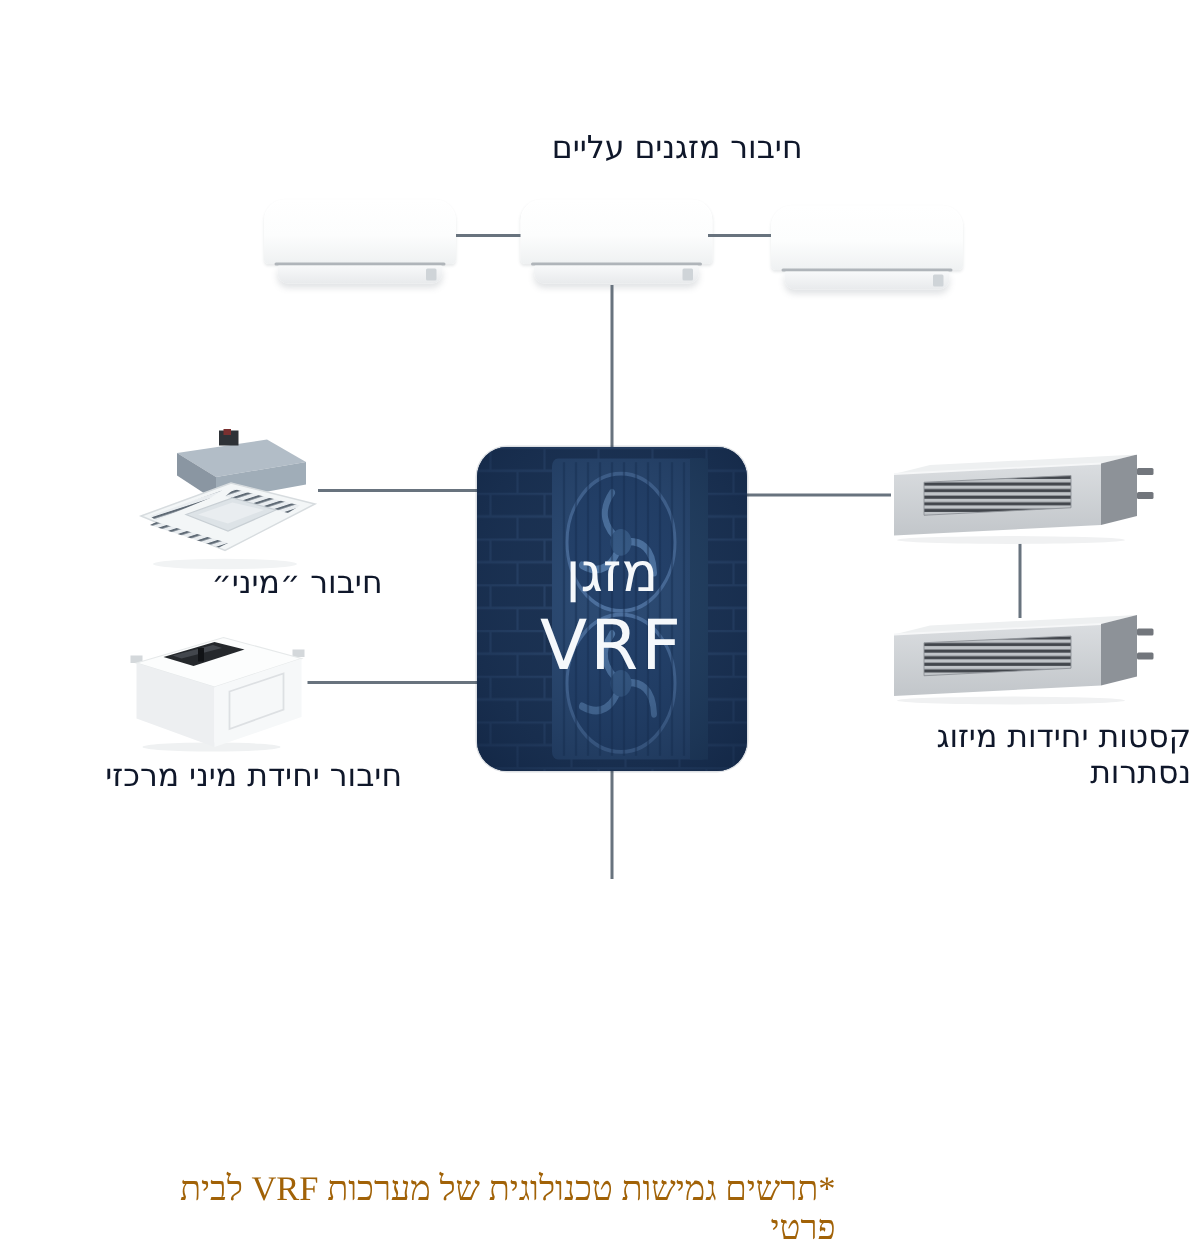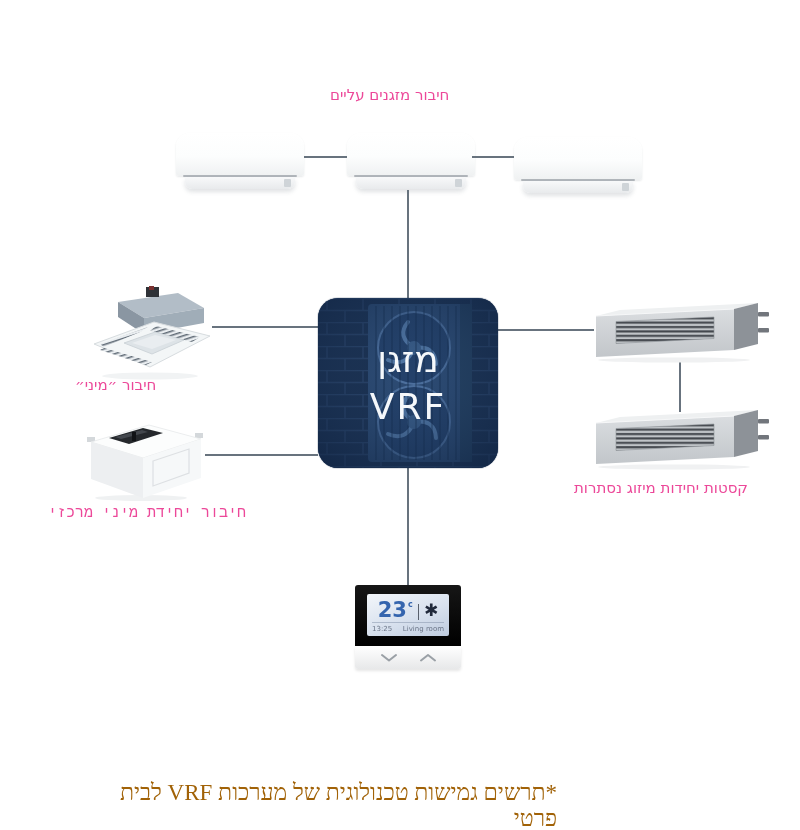--- a/index.html
+++ b/index.html
@@ -5,46 +5,46 @@
   * { margin:0; padding:0; box-sizing:border-box; }
   body { background:#ffffff; font-family:"DejaVu Sans","Liberation Sans",sans-serif; }
   .stage { position:relative; width:800px; height:830px; background:#ffffff; overflow:hidden; }
 
   
   .line { position:absolute; background:#68737e; }
   .h-line { height:2px; }
   .v-line { width:2px; }
 
   
-  .diag-label { position:absolute; color:#ec4899; font-size:15px; text-align:left; direction:rtl; }
+  .diag-label { position:absolute; color:#0f172a; font-size:21px; text-align:right; direction:rtl; }
   .footnote { position:absolute; color:#a16207; font-size:23px; direction:rtl; text-align:right;font-family:Liberation Serif, serif; }
 
   
   .wall-unit { position:absolute; width:128px; height:56px; }
   .wu-body { position:absolute; left:0; right:0; top:0; bottom:13px;
     background:linear-gradient(180deg,#ffffff 0%,#fcfdfd 55%,#eff1f2 100%);
     border-radius:14px 14px 3px 3px;
     box-shadow:0 1px 2px rgba(60,70,80,.12), inset 0 1px 0 #ffffff; }
   .wu-line { position:absolute; left:7px; right:7px; bottom:12px; height:2px; background:#b0b5ba; border-radius:1px; }
   .wu-flap { position:absolute; left:9px; right:9px; bottom:0; height:12px;
     background:linear-gradient(180deg,#f8f9fa,#e8eaec);
     border-radius:1px 1px 7px 7px;
     box-shadow:0 3px 4px rgba(90,100,110,.18); }
   .wu-ind { position:absolute; right:4px; bottom:2px; width:7px; height:8px; background:#cfd4d8; border-radius:1px; }
 
   
   .dev-svg { position:absolute; }
 
   
-  .vrf-box { position:absolute; left:318px; top:298px; width:180px; height:170px;
+  .vrf-box { position:absolute; left:318px; top:298px; width:180px; height:216px;
     border-radius:20px; overflow:hidden; box-shadow:0 0 0 1px rgba(20,40,70,.15); }
   .vrf-bg { position:absolute; inset:0; width:100%; height:100%; }
   .vrf-text { position:absolute; inset:0; display:flex; flex-direction:column; align-items:center; justify-content:center; gap:4px; padding-top:6px; }
   .vrf-he { color:#f5f8fb; font-size:36px; line-height:38px; direction:rtl; }
-  .vrf-en { color:#f5f8fb; font-size:36px; line-height:48px; letter-spacing:2px; }
+  .vrf-en { color:#f5f8fb; font-size:46px; line-height:48px; letter-spacing:2px; }
 
   
   .thermostat { position:absolute; left:355px; top:585px; width:106px; height:84px; }
   .th-body { position:absolute; left:0; top:0; width:106px; height:61px;
     background:linear-gradient(180deg,#161616,#000000); border-radius:3px 3px 0 0; }
   .th-screen { position:absolute; left:12px; top:9px; width:82px; height:42px; border-radius:2px;
     background:linear-gradient(160deg,#f3f6fa 0%,#d8e1ee 55%,#bfccdf 100%); overflow:hidden; }
   .th-main { position:absolute; left:0; right:0; top:3px; height:26px;
     display:flex; align-items:center; justify-content:center; }
   .th-temp { color:#3565ae; font-size:21px; font-weight:bold; line-height:21px; }
@@ -147,21 +147,21 @@
     <rect x="2" y="17" width="8" height="5" fill="#d4d8db"></rect>
     <rect x="110" y="13" width="8" height="5" fill="#d4d8db"></rect>
     <polygon points="6,22 64,5 116,19 58,38" fill="#fcfdfd" stroke="#e6e9ea" stroke-width="0.8"></polygon>
     <polygon points="6,22 58,38 58,78 6,59" fill="#edeff1"></polygon>
     <polygon points="58,38 116,19 116,58 58,78" fill="#f6f8f9"></polygon>
     <polygon points="24,18 58,8 78,13 44,24" fill="#25282c"></polygon>
     <polygon points="30,17 57,10 63,12 36,19" fill="#43474d"></polygon>
     <rect x="47" y="12" width="4" height="9" fill="#111316"></rect>
     <polygon points="68,41 104,29 104,53 68,66" fill="none" stroke="#dde0e3" stroke-width="1.2"></polygon>
   </svg>
-  <div class="diag-label" style="left:48px; top:505px; width:220px;font-family:Liberation Mono, monospace;">חיבור יחידת מיני מרכזי</div>
+  <div class="diag-label" style="left:48px; top:505px; width:220px;">חיבור יחידת מיני מרכזי</div>
 
   <div class="vrf-box">
     <svg class="vrf-bg" viewBox="0 0 180 170" preserveAspectRatio="none">
       <defs>
         <pattern id="bricks" width="36" height="24" patternUnits="userSpaceOnUse">
           <rect width="36" height="24" fill="#1a2e4d"></rect>
           <path d="M0,0.5 H36 M0,12.5 H36 M9,0.5 V12.5 M27,12.5 V24" stroke="#2b4569" stroke-width="1.4" fill="none"></path>
         </pattern>
         <radialGradient id="vign" cx="50%" cy="45%" r="78%">
           <stop offset="0%" stop-color="#24436b" stop-opacity="0"></stop>
@@ -192,40 +192,16 @@
   </div>
 
   <svg class="dev-svg" style="left:592px; top:303px;" width="180" height="60" viewBox="0 0 180 60">
       <use href="#ductedUnitShape"></use>
     </svg>
   <svg class="dev-svg" style="left:592px; top:410px;" width="180" height="60" viewBox="0 0 180 60">
       <use href="#ductedUnitShape"></use>
     </svg>
   <div class="diag-label" style="left:574px; top:479px; width:220px;">קסטות יחידות מיזוג נסתרות</div>
 
-  <div class="thermostat">
-    <div class="th-body">
-      <div class="th-screen">
-        <div class="th-main">
-          <span class="th-temp">23</span>
-          <span class="th-deg">c</span>
-          <span class="th-div">|</span>
-          <span class="th-snow">✱</span>
-        </div>
-        <div class="th-info">
-          <span>13:25</span>
-          <span>Living room</span>
-        </div>
-      </div>
-    </div>
-    <div class="th-base">
-      <svg class="th-btn" viewBox="0 0 18 9">
-        <polyline points="2,2 9,7.5 16,2" fill="none" stroke="#9aa0a6" stroke-width="2" stroke-linecap="round" stroke-linejoin="round"></polyline>
-      </svg>
-      <svg class="th-btn" viewBox="0 0 18 9">
-        <polyline points="2,7.5 9,2 16,7.5" fill="none" stroke="#9aa0a6" stroke-width="2" stroke-linecap="round" stroke-linejoin="round"></polyline>
-      </svg>
-    </div>
-  </div>
 
   <div class="footnote" style="left:85px; top:780px; width:472px;">*תרשים גמישות טכנולוגית של מערכות VRF לבית פרטי</div>
 
 </div>
 
 </body></html>

